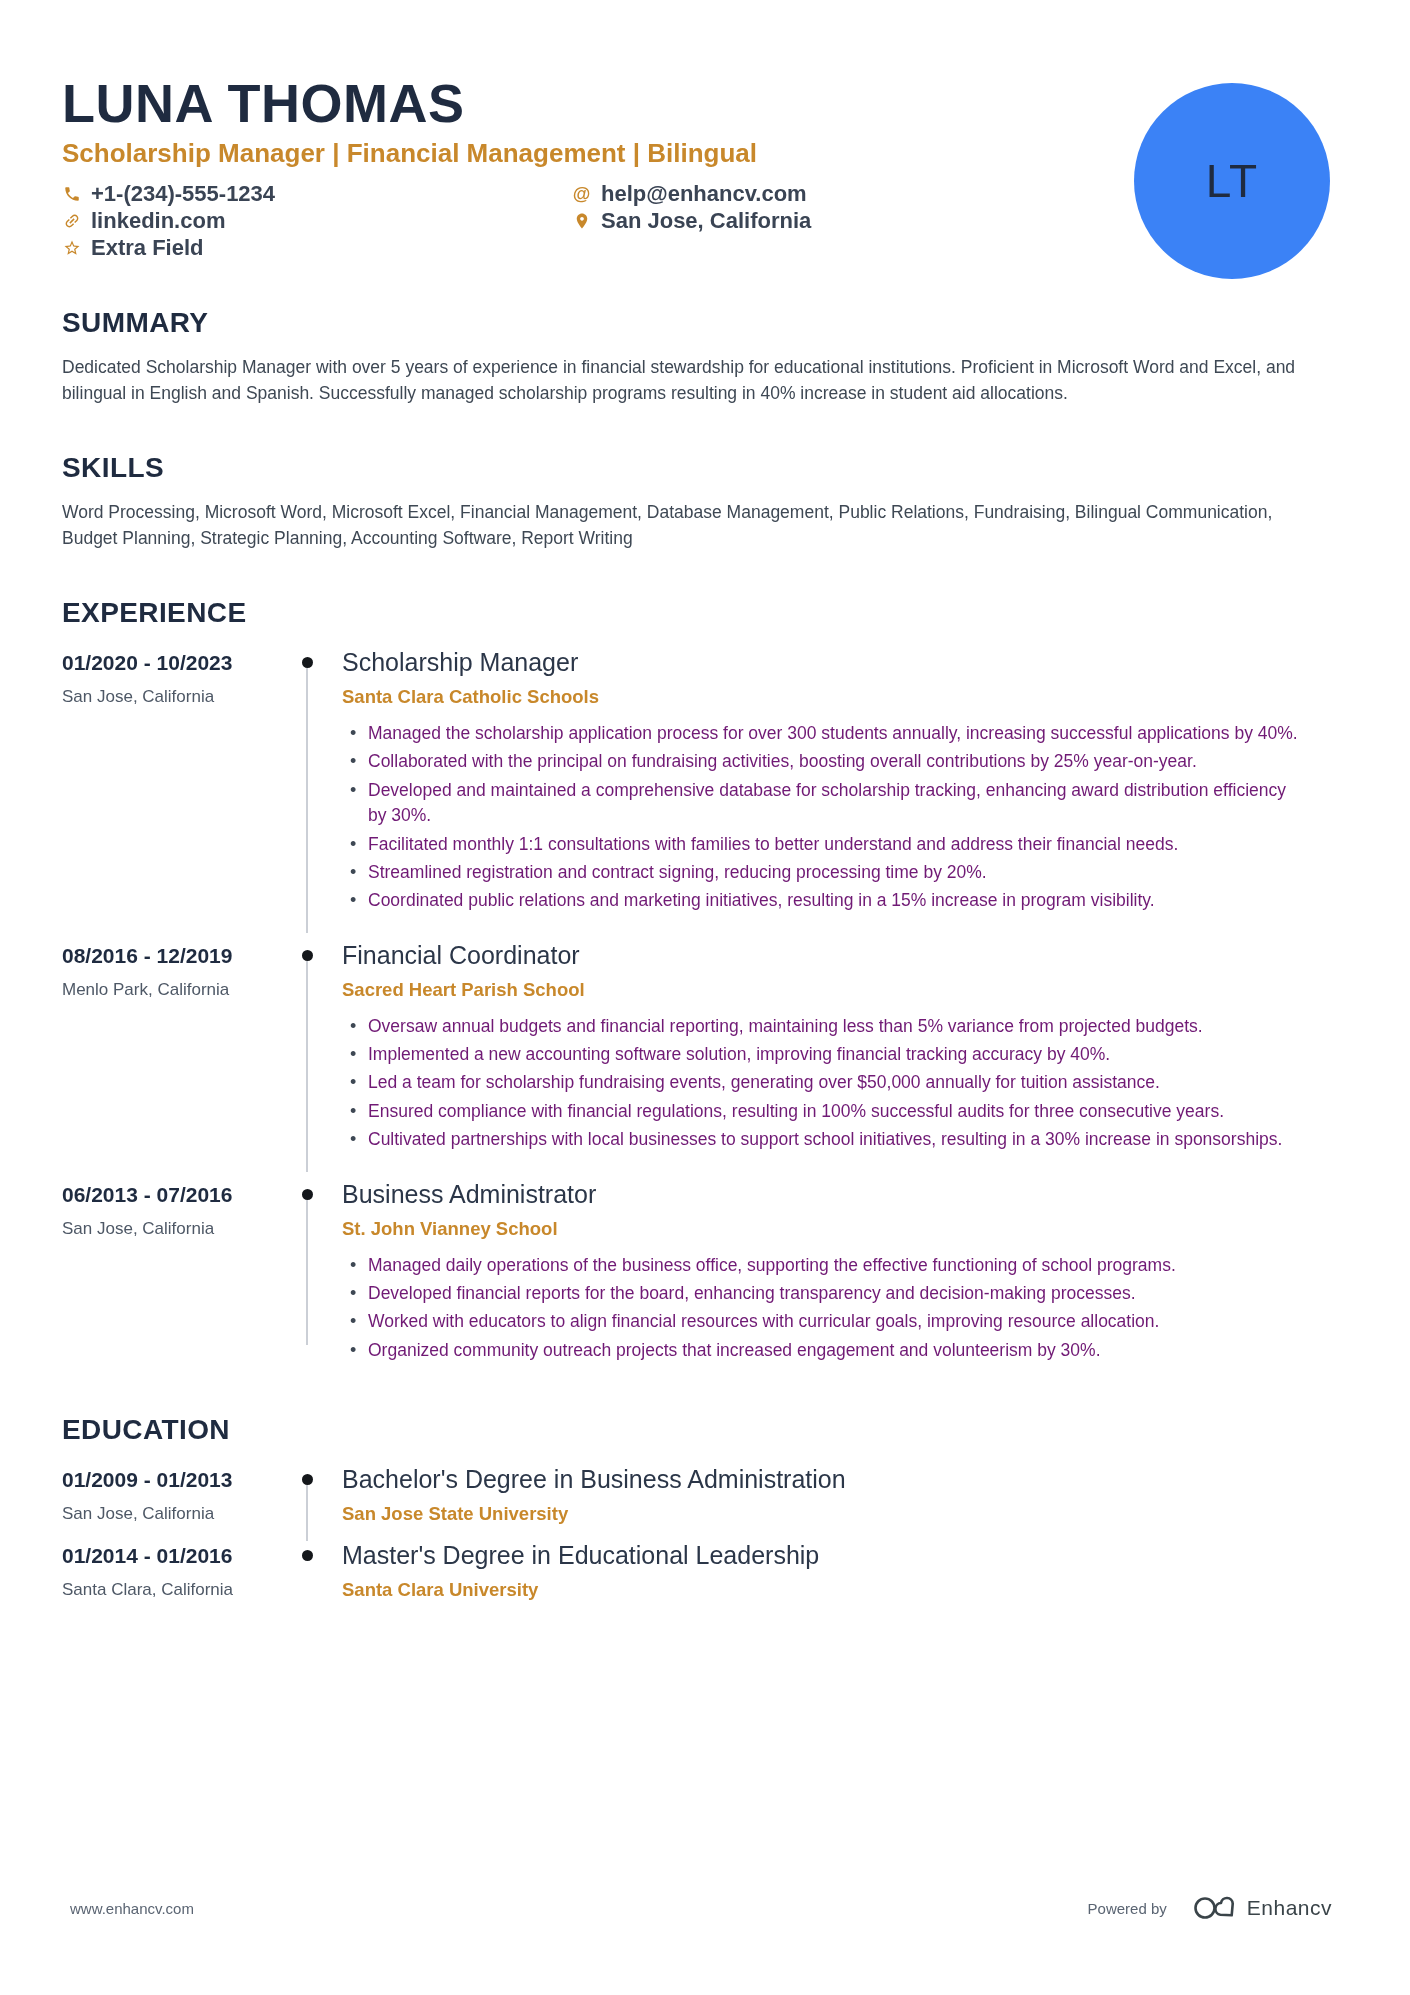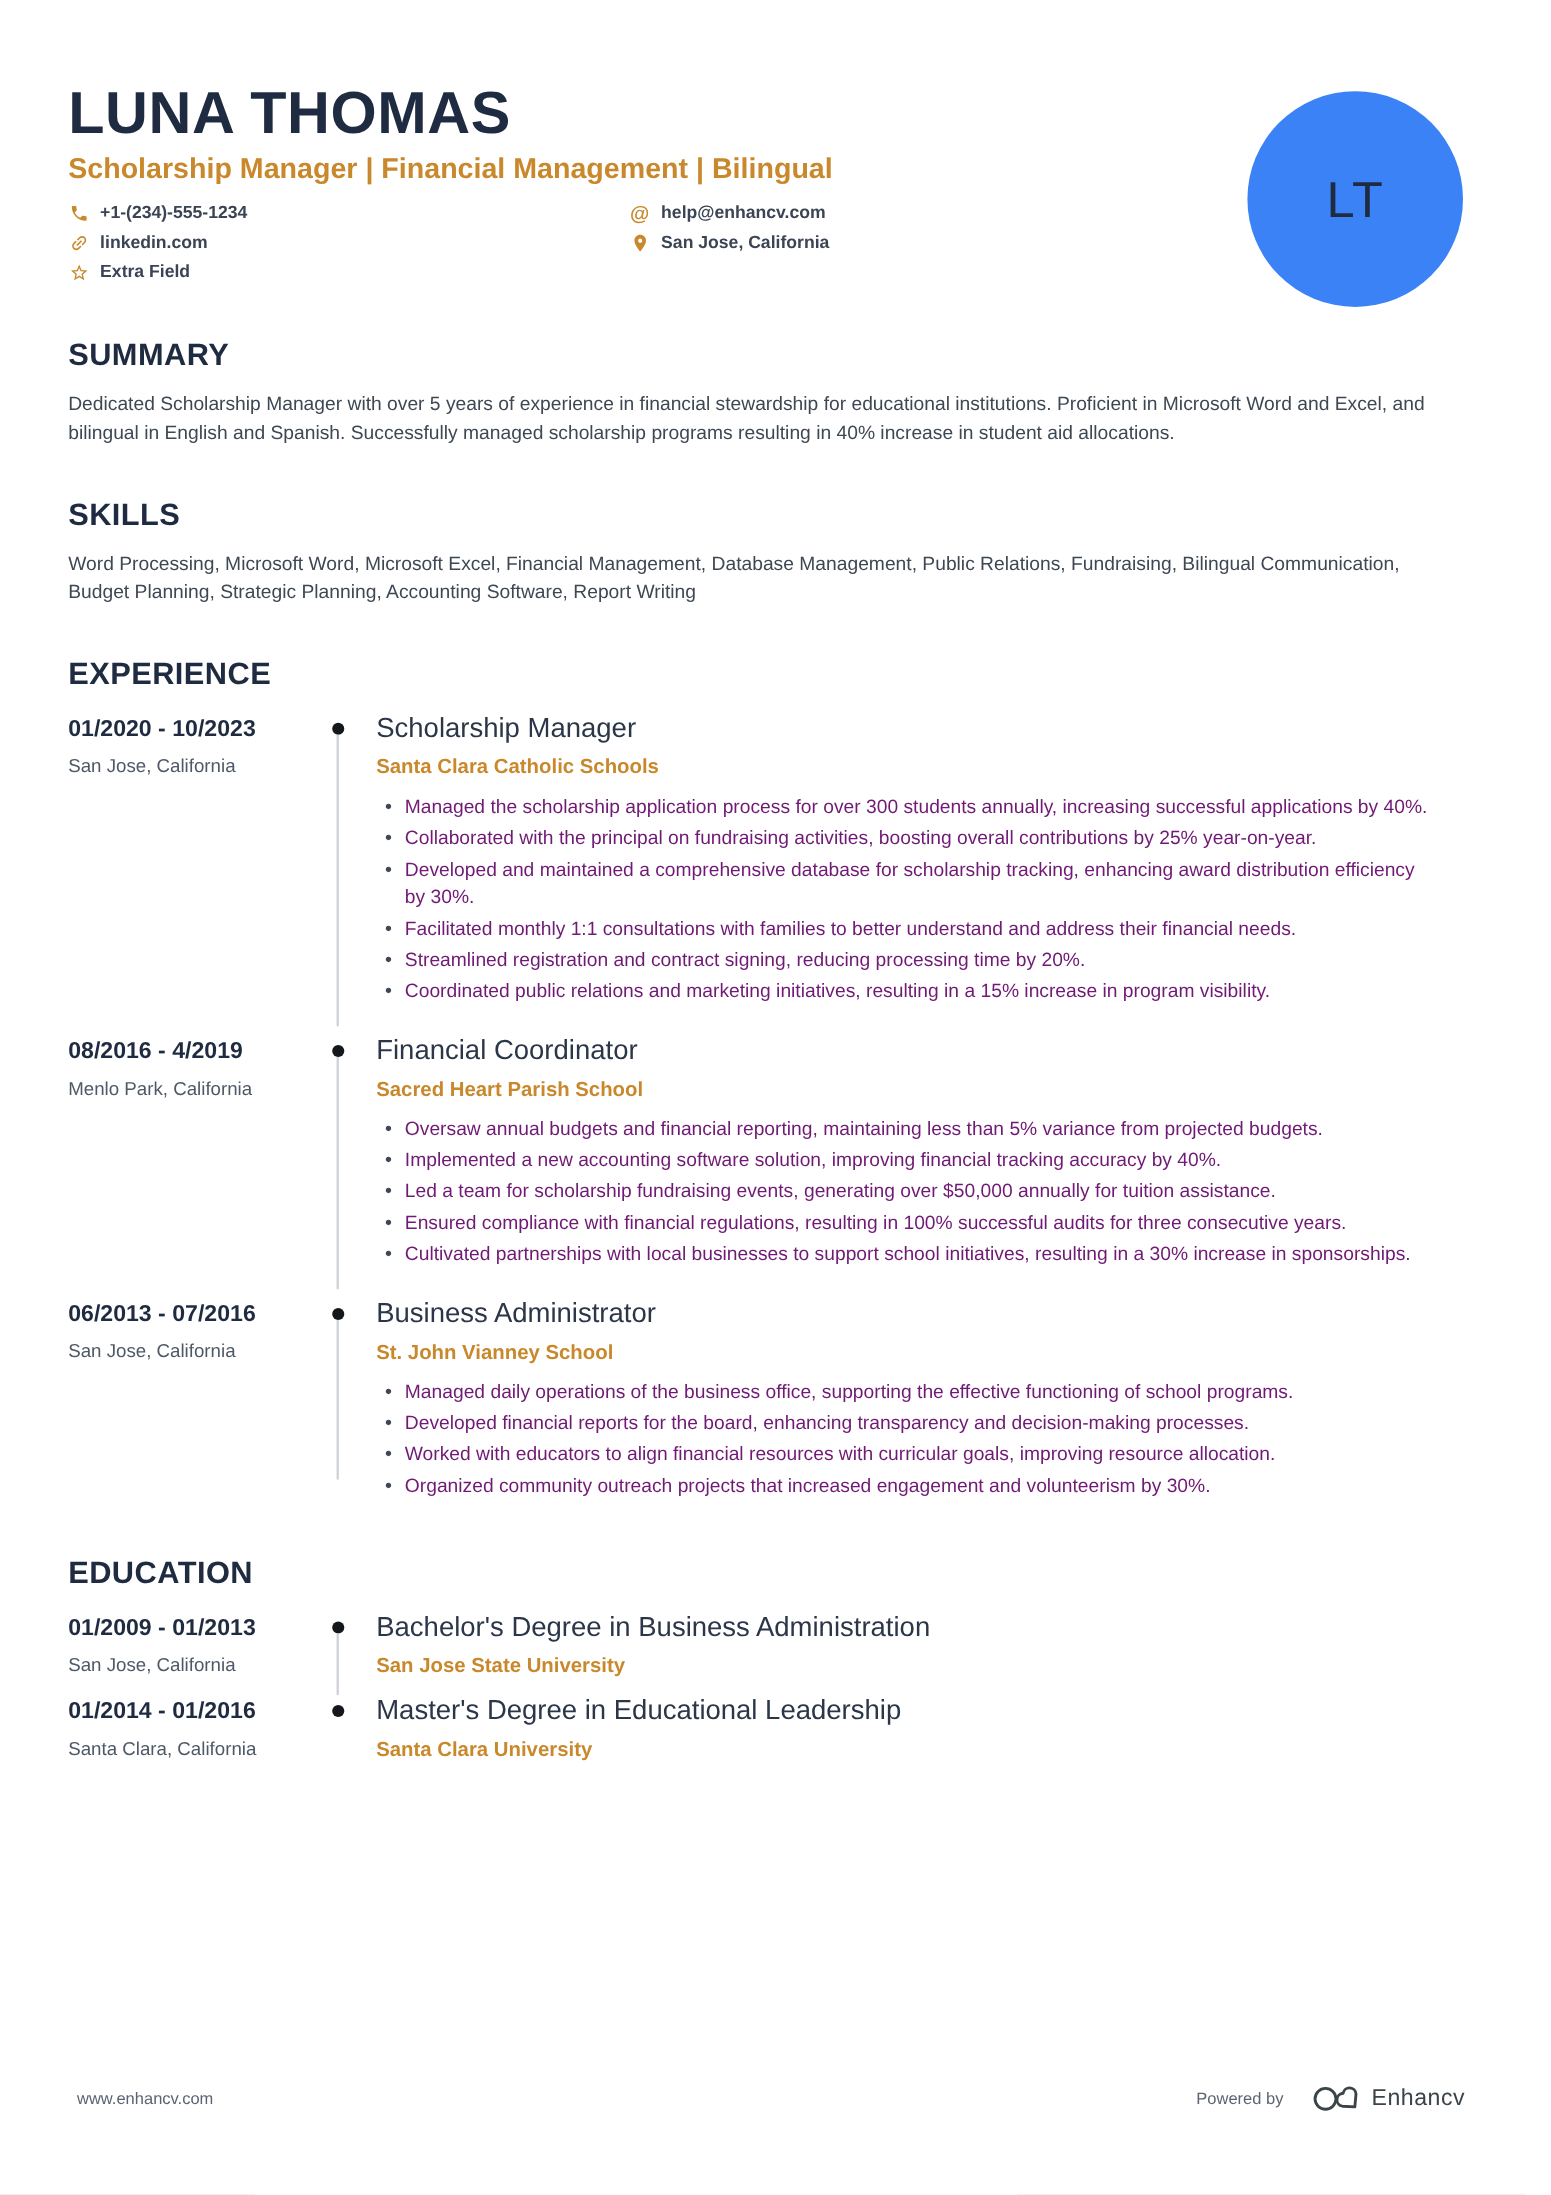--- a/index.html
+++ b/index.html
@@ -34,21 +34,21 @@
   .contact-col { display: flex; flex-direction: column; }
   .contact-col.col-left { width: 510px; }
   .contact { display: flex; align-items: center; height: 27px; }
   .contact .c-icon {
     width: 19px; height: 19px; margin-right: 10px;
     display: inline-flex; align-items: center; justify-content: center;
     color: #c8882b; flex: none;
   }
   .contact .c-icon svg { width: 18px; height: 18px; fill: #c8882b; }
   .contact .c-icon.at-glyph { font-size: 18px; font-weight: 700; }
-  .contact .c-text { font-size: 16px; font-weight: 700; color: #3a4454; }
+  .contact .c-text { font-size: 22px; font-weight: 700; color: #3a4454; }
   .avatar {
     position: absolute; top: 8px; right: 5px;
     width: 196px; height: 196px; border-radius: 50%;
     background: #3b82f6;
     display: flex; align-items: center; justify-content: center;
   }
   .avatar span { font-size: 46px; font-weight: 500; letter-spacing: 1px; color: #1f2b40; }
   
   h2.sec-h {
     font-size: 28px; font-weight: 800; letter-spacing: 0.4px;
@@ -191,21 +191,21 @@
           <li>Developed and maintained a comprehensive database for scholarship tracking, enhancing award distribution efficiency by 30%.</li>
           <li>Facilitated monthly 1:1 consultations with families to better understand and address their financial needs.</li>
           <li>Streamlined registration and contract signing, reducing processing time by 20%.</li>
           <li>Coordinated public relations and marketing initiatives, resulting in a 15% increase in program visibility.</li>
         </ul>
       </div>
     </div>
 
     <div class="entry">
       <div class="entry-left">
-        <div class="entry-dates">08/2016 - 4/2019</div>
+        <div class="entry-dates">08/2016 - 12/2019</div>
         <div class="entry-location">Menlo Park, California</div>
       </div>
       <div class="timeline line-full">
           <span class="dot"></span>
         </div>
       <div class="entry-body">
         <div class="entry-title">Financial Coordinator</div>
         <div class="entry-company">Sacred Heart Parish School</div>
         <ul class="bullets">
           <li>Oversaw annual budgets and financial reporting, maintaining less than 5% variance from projected budgets.</li>

